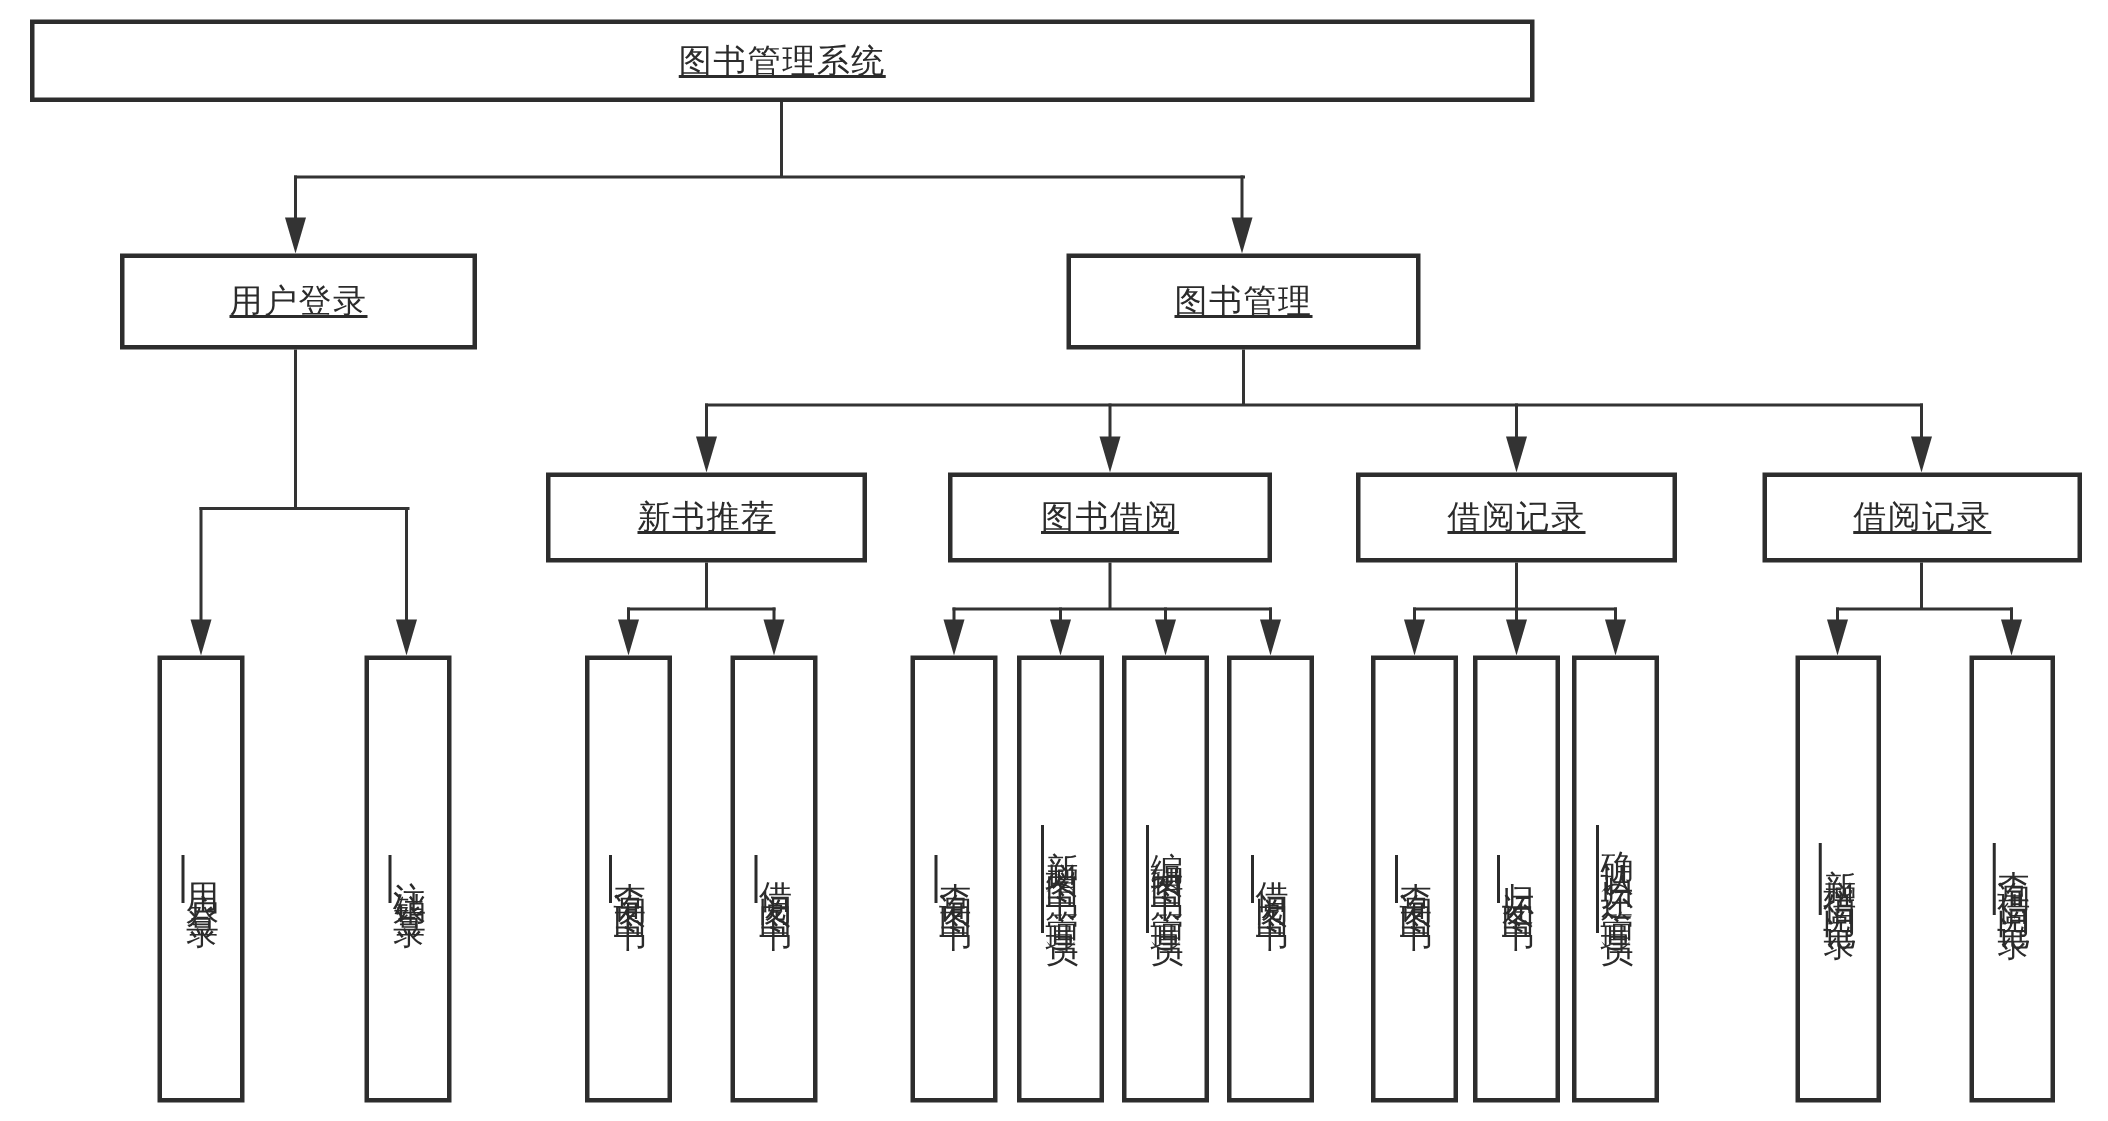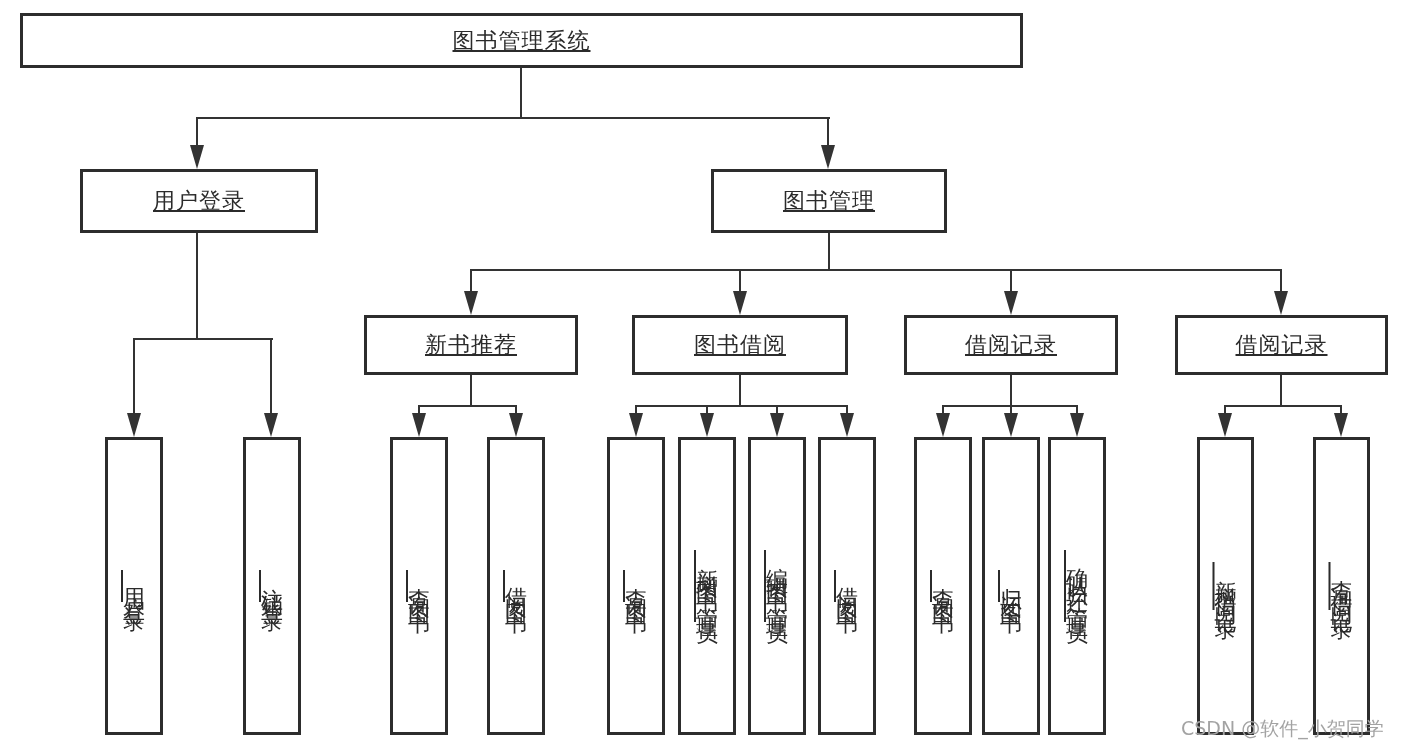--- a/index.html
+++ b/index.html
@@ -187,15 +187,14 @@
     <span class="label">确认归还（管理员）</span>
   </div>
 
   <div class="box leaf" style="left:1197px;top:437px;width:57px;height:298px;">
     <span class="label">新增借阅记录</span>
   </div>
   <div class="box leaf" style="left:1313px;top:437px;width:57px;height:298px;">
     <span class="label">查询借阅记录</span>
   </div>
 
-  <div class="watermark" style="left:1181px;top:716px;">CSDN @软件_小贺同学</div>
 
 </div>
 
 </body></html>

